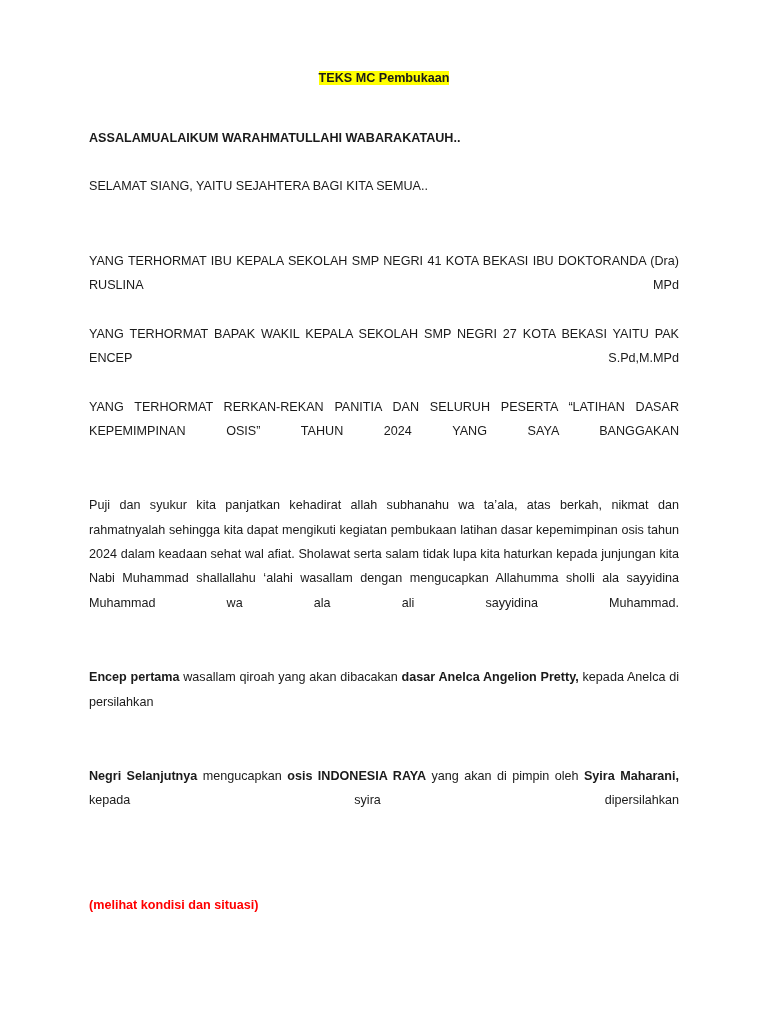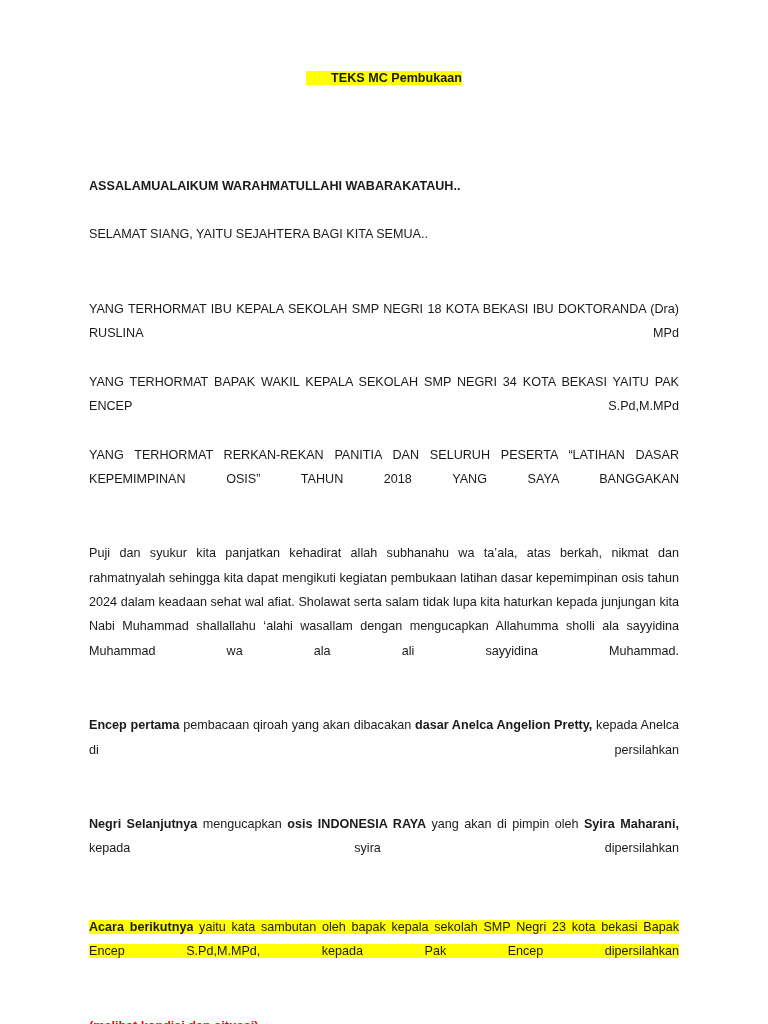--- a/index.html
+++ b/index.html
@@ -30,63 +30,62 @@
     margin: 0;
     font-size: 12.6px;
     line-height: 1.93;
     text-align: justify;
     text-justify: inter-word;
     color: #1a1a1a;
     -webkit-font-smoothing: antialiased;
   }
   p.center   { text-align: center; }
   p.left     { text-align: left; }
-  b, .b      { font-weight: bold; margin-top: 48px; }
+  b, .b      { font-weight: bold; }
   .hl        { background-color: #ffff00; }
   .red       { color: #ff0000; font-weight: bold; }
   .spacer-sm { height: 11px; }
   .spacer-md { height: 26px; }
   .spacer-lg { height: 30px; }
-  .title-hl  { background-color: #ffff00; font-weight: bold; padding-left: 25px; }
+  .title-hl  { background-color: #ffff00; font-weight: bold; }
   
   p:after { content: ""; display: inline-block; width: 100%; }
 </style>
 </head>
 <body>
 
 <div class="page">
   <div class="doc-body">
 
     <p class="center"><span class="title-hl">TEKS MC Pembukaan</span></p>
 
     <div class="spacer-sm"></div>
 
     <p class="left b">ASSALAMUALAIKUM WARAHMATULLAHI WABARAKATAUH..</p>
     <p class="left">SELAMAT SIANG, YAITU SEJAHTERA BAGI KITA SEMUA..</p>
 
     <div class="spacer-md"></div>
 
-    <p>YANG TERHORMAT IBU KEPALA SEKOLAH SMP NEGRI 18 KOTA BEKASI IBU DOKTORANDA (Dra) RUSLINA MPd</p>
-    <p>YANG TERHORMAT BAPAK WAKIL KEPALA SEKOLAH SMP NEGRI 34 KOTA BEKASI YAITU PAK ENCEP S.Pd,M.MPd</p>
-    <p>YANG TERHORMAT RERKAN-REKAN PANITIA DAN SELURUH PESERTA “LATIHAN DASAR KEPEMIMPINAN OSIS” TAHUN 2018 YANG SAYA BANGGAKAN</p>
+    <p>YANG TERHORMAT IBU KEPALA SEKOLAH SMP NEGRI 41 KOTA BEKASI IBU DOKTORANDA (Dra) RUSLINA MPd</p>
+    <p>YANG TERHORMAT BAPAK WAKIL KEPALA SEKOLAH SMP NEGRI 27 KOTA BEKASI YAITU PAK ENCEP S.Pd,M.MPd</p>
+    <p>YANG TERHORMAT RERKAN-REKAN PANITIA DAN SELURUH PESERTA “LATIHAN DASAR KEPEMIMPINAN OSIS” TAHUN 2024 YANG SAYA BANGGAKAN</p>
 
     <div class="spacer-md"></div>
 
     <p>Puji dan syukur kita panjatkan kehadirat allah subhanahu wa ta’ala, atas berkah, nikmat dan rahmatnyalah sehingga kita dapat mengikuti kegiatan pembukaan latihan dasar kepemimpinan osis tahun 2024 dalam keadaan sehat wal afiat. Sholawat serta salam tidak lupa kita haturkan kepada junjungan kita Nabi Muhammad shallallahu ‘alahi wasallam dengan mengucapkan Allahumma sholli ala sayyidina Muhammad wa ala ali sayyidina Muhammad.</p>
 
     <div class="spacer-md"></div>
 
-    <p><span class="b">Encep pertama</span><span> pembacaan qiroah yang akan dibacakan </span><span class="b">dasar Anelca Angelion Pretty,</span><span> kepada Anelca di persilahkan</span></p>
+    <p><span class="b">Encep pertama</span><span> wasallam qiroah yang akan dibacakan </span><span class="b">dasar Anelca Angelion Pretty,</span><span> kepada Anelca di persilahkan</span></p>
 
     <div class="spacer-md"></div>
 
     <p><span class="b">Negri Selanjutnya</span><span> mengucapkan </span><span class="b">osis INDONESIA RAYA</span><span> yang akan di pimpin oleh </span><span class="b">Syira Maharani,</span><span> kepada syira dipersilahkan</span></p>
 
     <div class="spacer-lg"></div>
 
-    <p><span class="hl b">Acara berikutnya</span><span class="hl"> yaitu kata sambutan oleh bapak kepala sekolah SMP Negri 23 kota bekasi Bapak Encep S.Pd,M.MPd, kepada Pak Encep dipersilahkan</span></p>
 
     <div class="spacer-md"></div>
 
     <p class="left"><span class="red">(melihat kondisi dan situasi)</span></p>
 
   </div>
 </div>
 
 </body></html>

